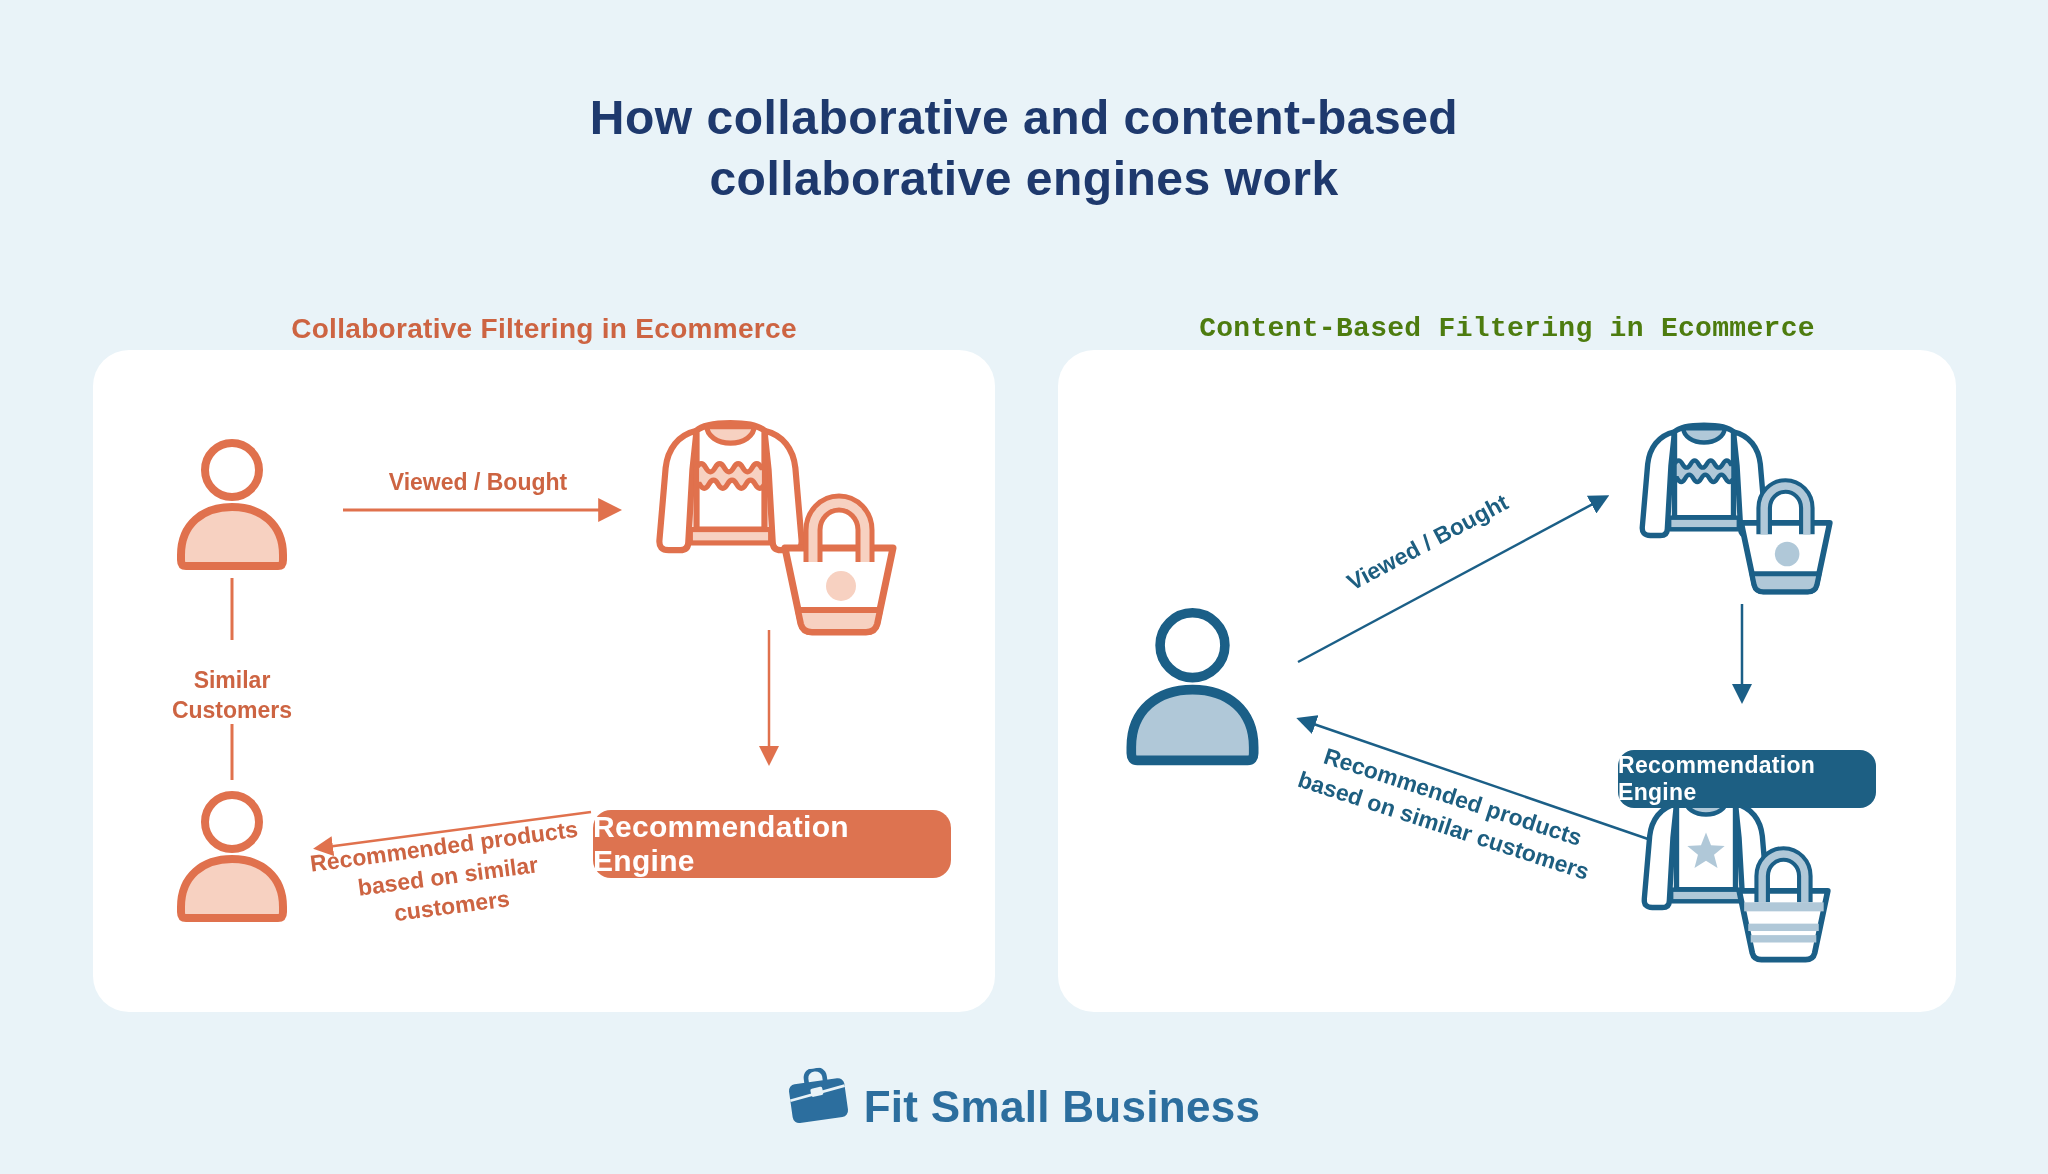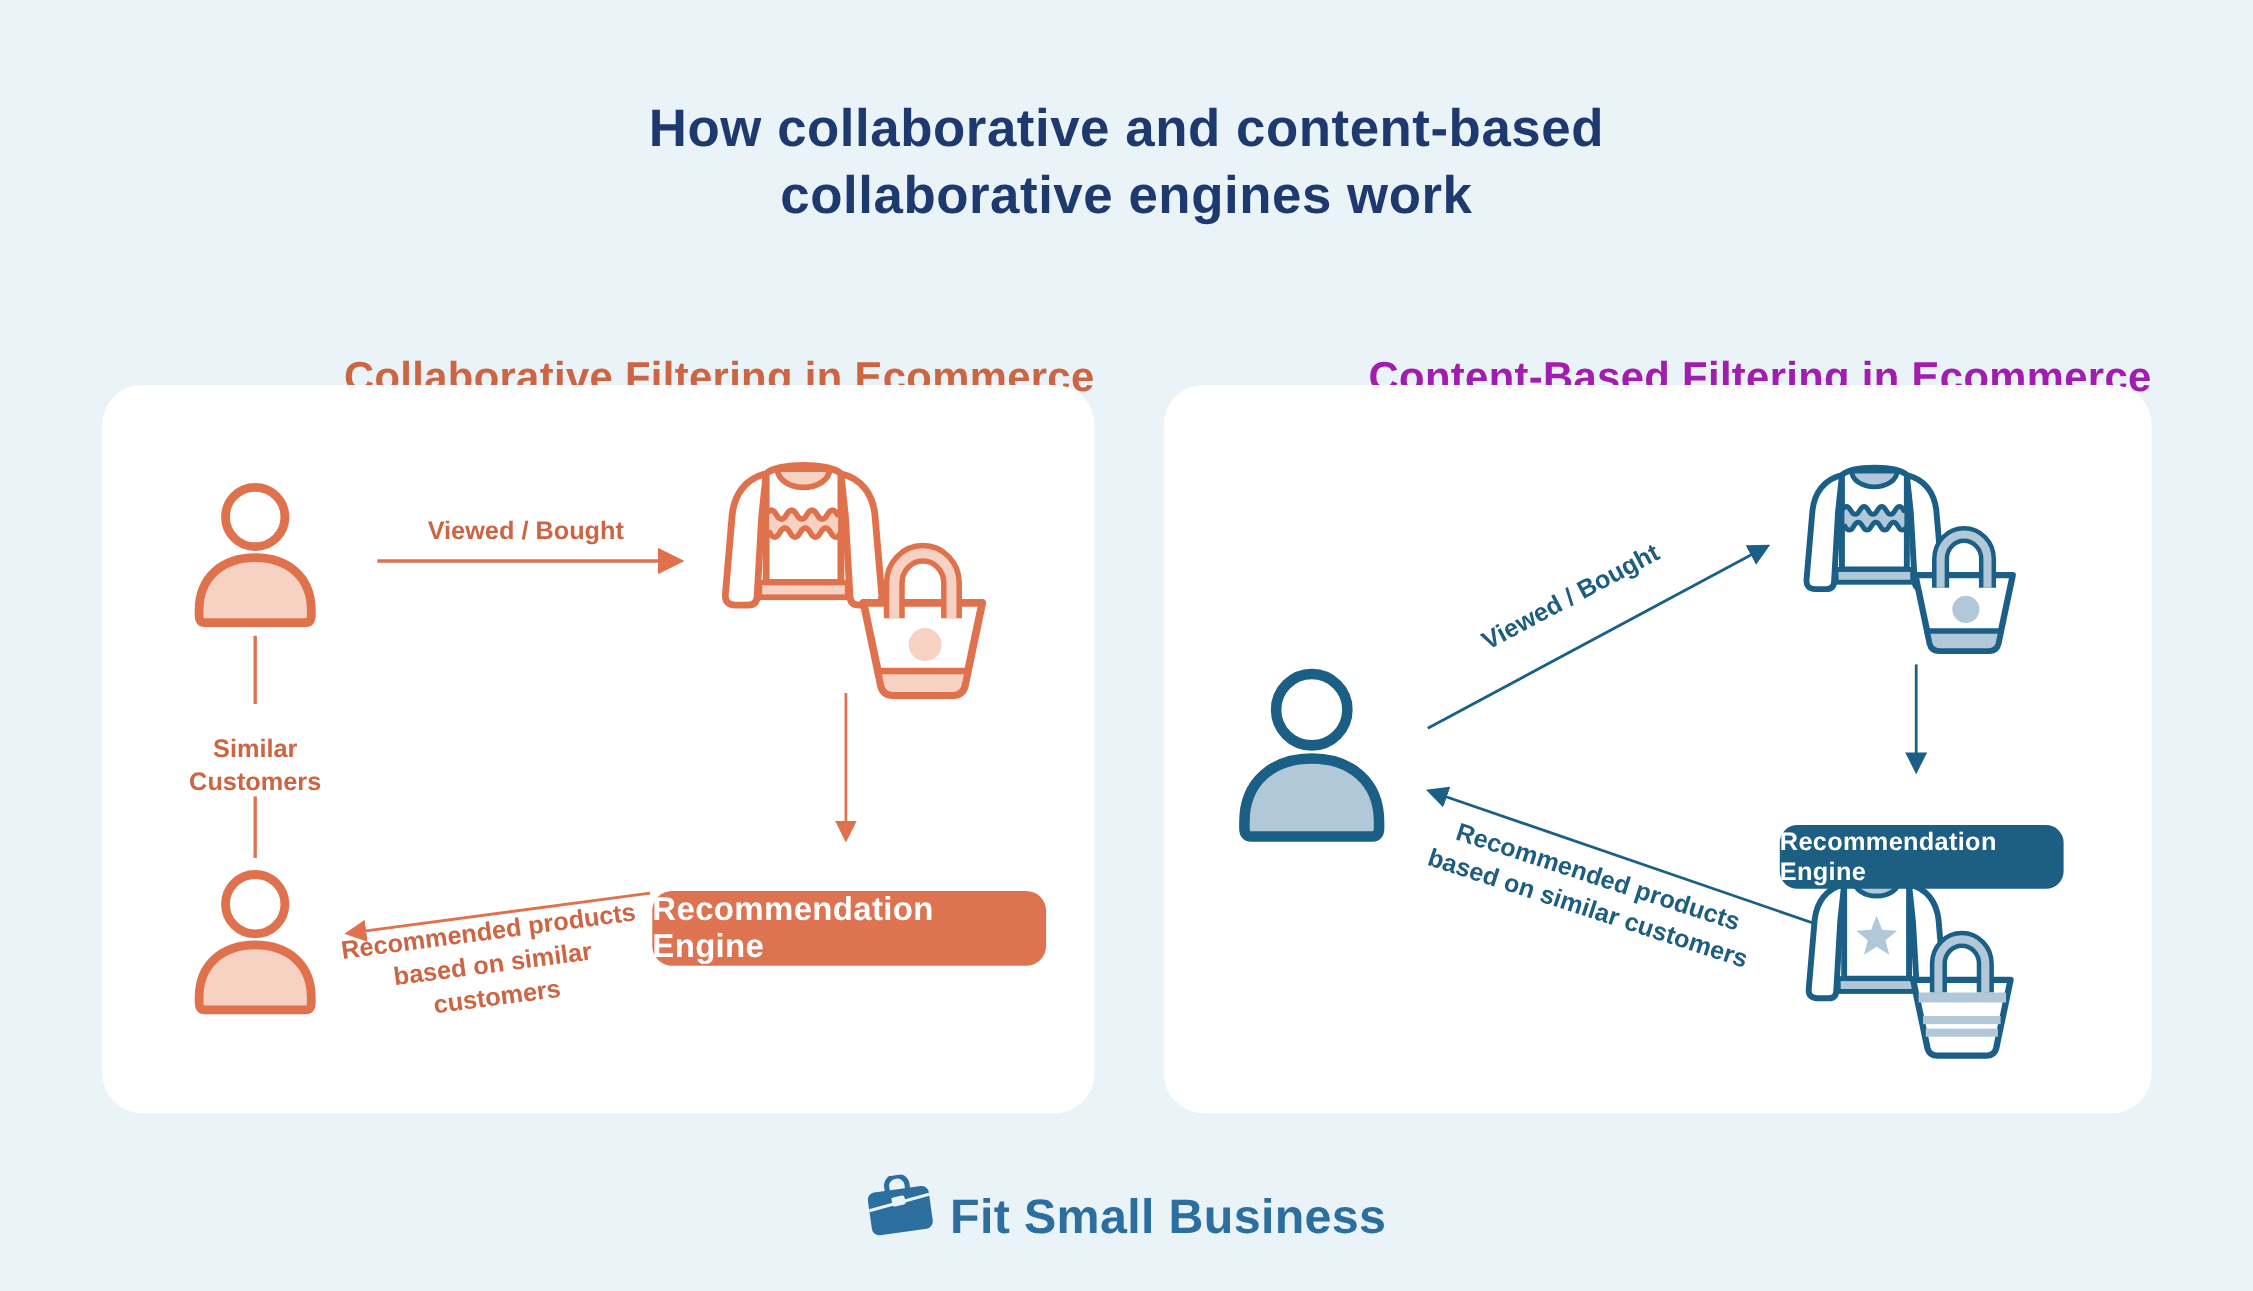--- a/index.html
+++ b/index.html
@@ -1,22 +1,22 @@
 <!DOCTYPE html>
 <html><head>
 <meta charset="utf-8">
 <style>
   html,body{margin:0;padding:0;background:#e9f3f8;}
   .canvas{position:relative;width:2048px;height:1174px;background:#e9f3f8;
           font-family:"Liberation Sans",sans-serif;overflow:hidden;}
   .title{position:absolute;top:56px;left:0;width:100%;text-align:center;
          color:#1e396d;font-size:48px;font-weight:bold;line-height:1.27;letter-spacing:.5px;}
-  .panel-heading{position:absolute;top:290px;font-size:38px;font-weight:bold;text-align:right;letter-spacing:.3px;}
+  .panel-heading{position:absolute;top:290px;font-size:28px;font-weight:bold;text-align:center;letter-spacing:.3px;}
   .panel-heading.orange{left:93px;width:902px;color:#cd6442;}
-  .panel-heading.blue{left:1058px;width:898px;color:#a21caf;}
+  .panel-heading.blue{left:1058px;width:898px;color:#4d7c0f;font-family:Liberation Mono, monospace;}
   .panel{position:absolute;top:350px;background:#ffffff;border-radius:36px;}
   #left-panel{left:93px;width:902px;height:662px;}
   #right-panel{left:1058px;width:898px;height:662px;}
   .abs{position:absolute;}
   .arrows{position:absolute;left:0;top:0;width:100%;height:100%;}
   .label{position:absolute;font-weight:bold;font-size:23px;text-align:center;line-height:1.3;}
   .o{color:#cd6442;}
   .b{color:#1d5e80;}
   .engine-btn{position:absolute;display:flex;align-items:center;justify-content:center;
               color:#fff;font-weight:bold;letter-spacing:.3px;margin-top:36px;}

